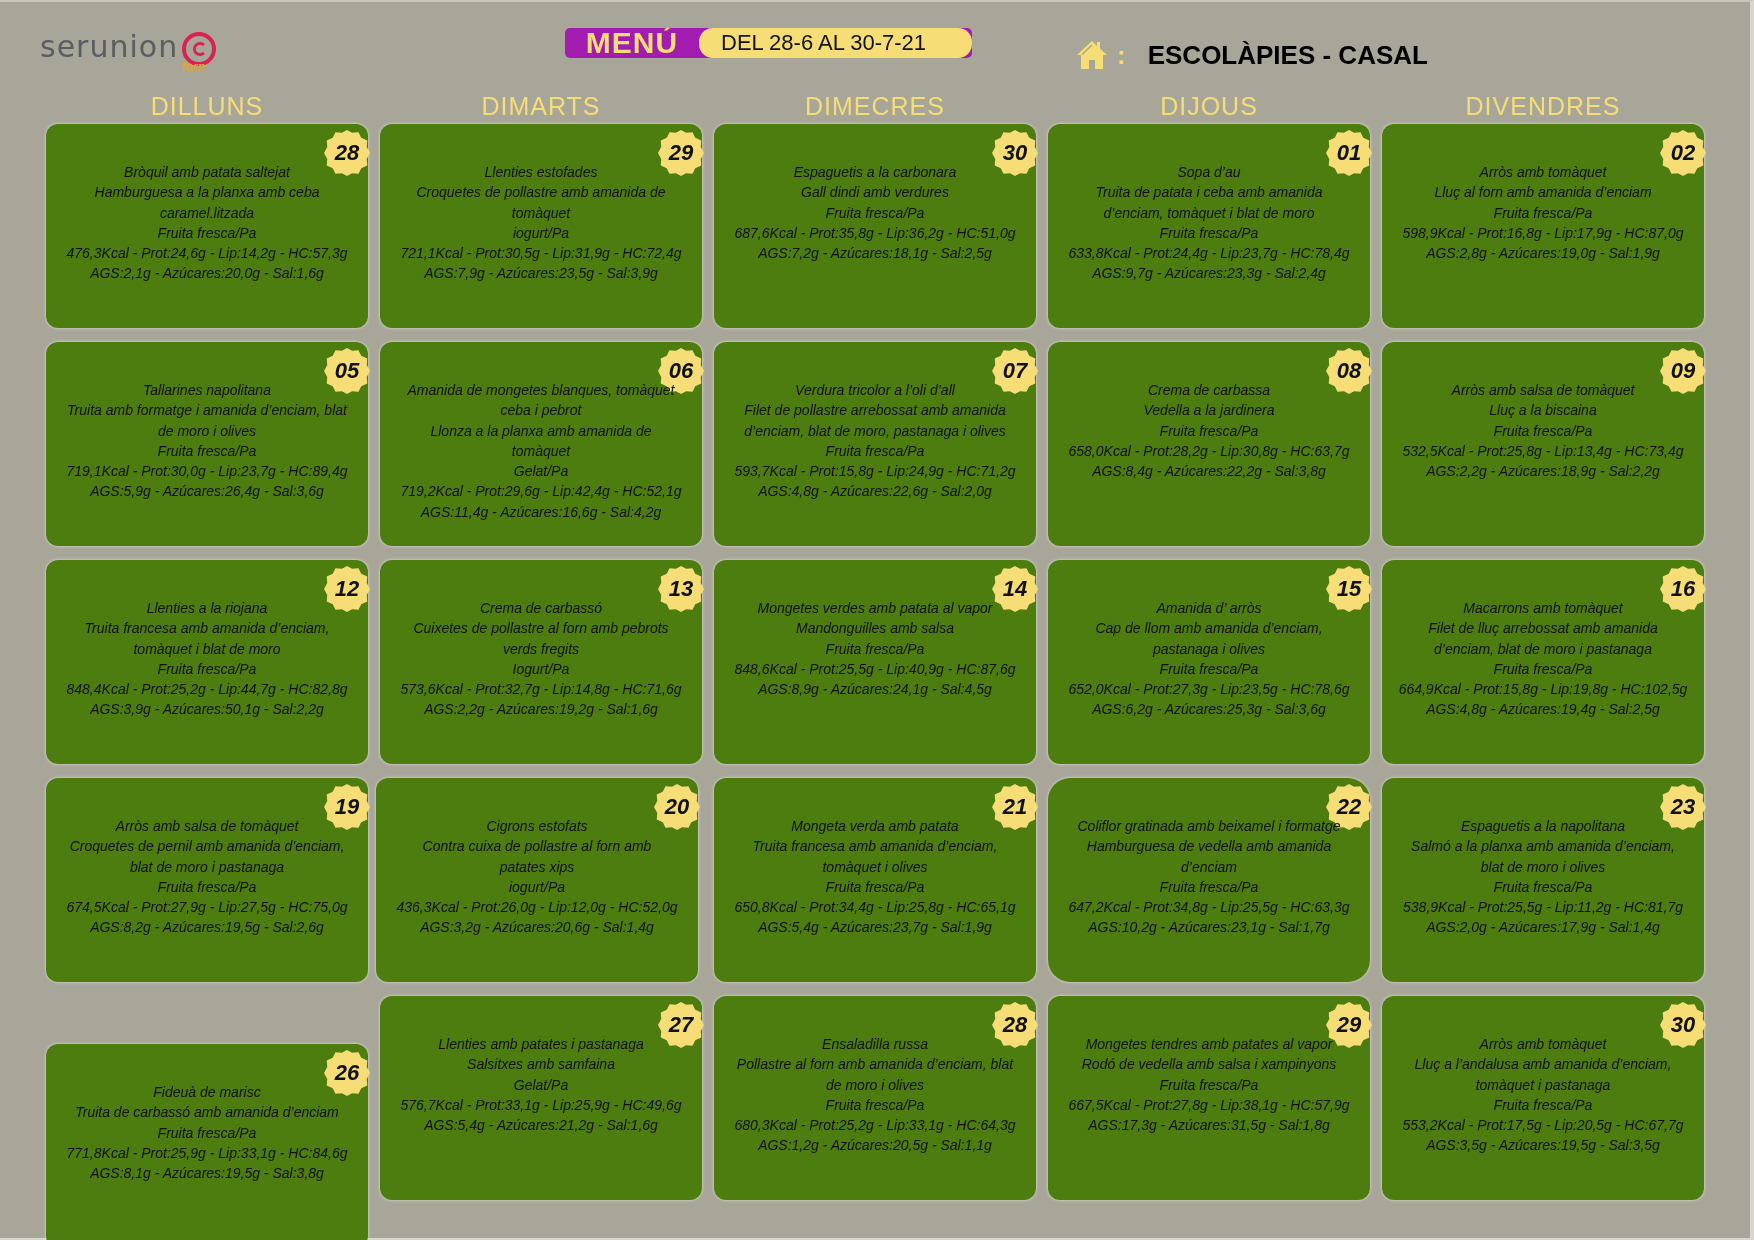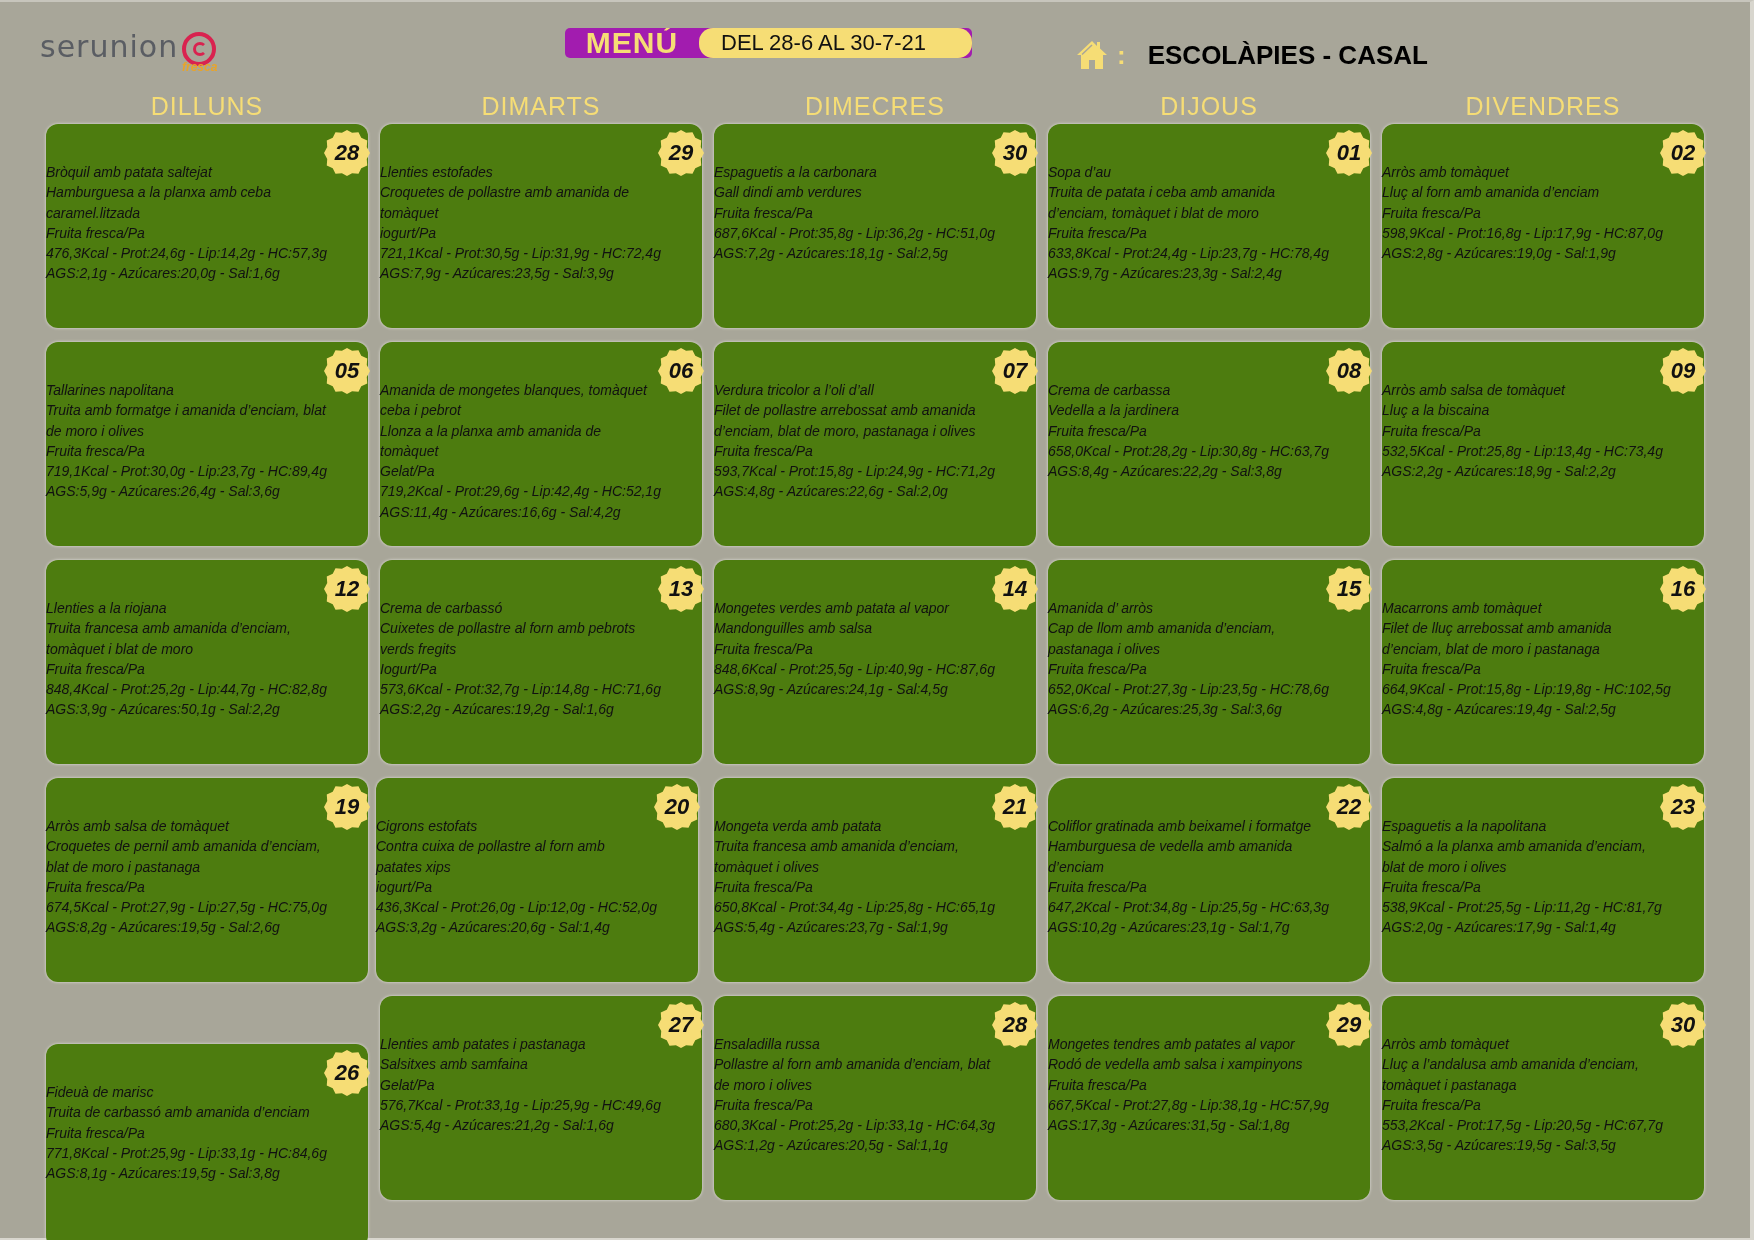--- a/index.html
+++ b/index.html
@@ -65,35 +65,35 @@
     border-radius: 12px; box-sizing: border-box;
     box-shadow: 0 0 3px #e9e8e2;
   }
   .badge {
     position: absolute; right: -2px; top: 6px; width: 46px; height: 46px;
     background: #f6dd75; clip-path: polygon(50% 0%,61% 6%,75% 5%,81% 17%,94% 23%,93% 37%,100% 50%,93% 63%,94% 77%,81% 83%,75% 95%,61% 94%,50% 100%,39% 94%,25% 95%,19% 83%,6% 77%,7% 63%,0% 50%,7% 37%,6% 23%,19% 17%,25% 5%,39% 6%);
     display: flex; align-items: center; justify-content: center;
     font-weight: bold; font-style: italic; font-size: 22px; color: #111;
   }
   .card-body {
-    position: absolute; left: 0; right: 0; top: 38px; text-align: left;
+    position: absolute; left: 0; right: 0; top: 38px; text-align: center;
     font-style: italic; font-size: 14px; line-height: 20.3px; color: #111;
     font-family: "Liberation Sans", sans-serif;
   }
   .card-body div { white-space: pre-line; }
 </style>
 </head>
 <body>
 
 <div class="frame"></div>
 
 <div class="logo">
   <span class="logo-word">serunion</span>
   <span class="logo-mark"></span>
-  <span class="logo-sub">fresca</span>
+  <span class="logo-sub">forn</span>
 </div>
 
 <div class="menu-box">
   <div class="menu-label">MENÚ</div>
   <div class="menu-dates">DEL 28-6 AL 30-7-21</div>
 </div>
 
 <div class="school">
   <svg class="home-icon" viewBox="0 0 34 34">
     <path d="M17 3 L2 17 L6 17 L6 31 L14 31 L14 22 L20 22 L20 31 L28 31 L28 17 L32 17 L25 10.5 L25 4 L22 4 L22 8 Z" fill="#f6dd75"></path>

